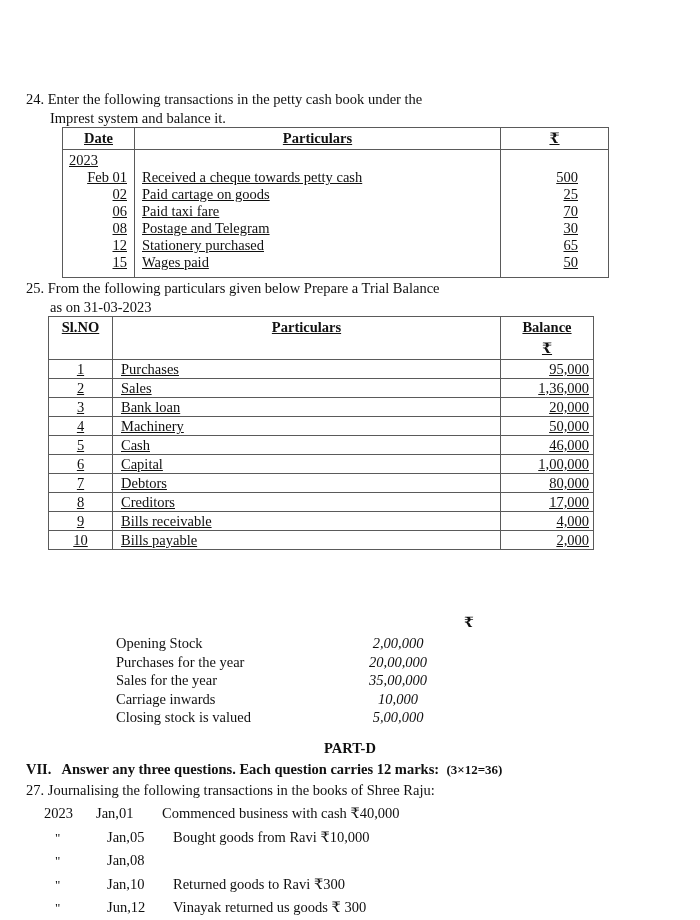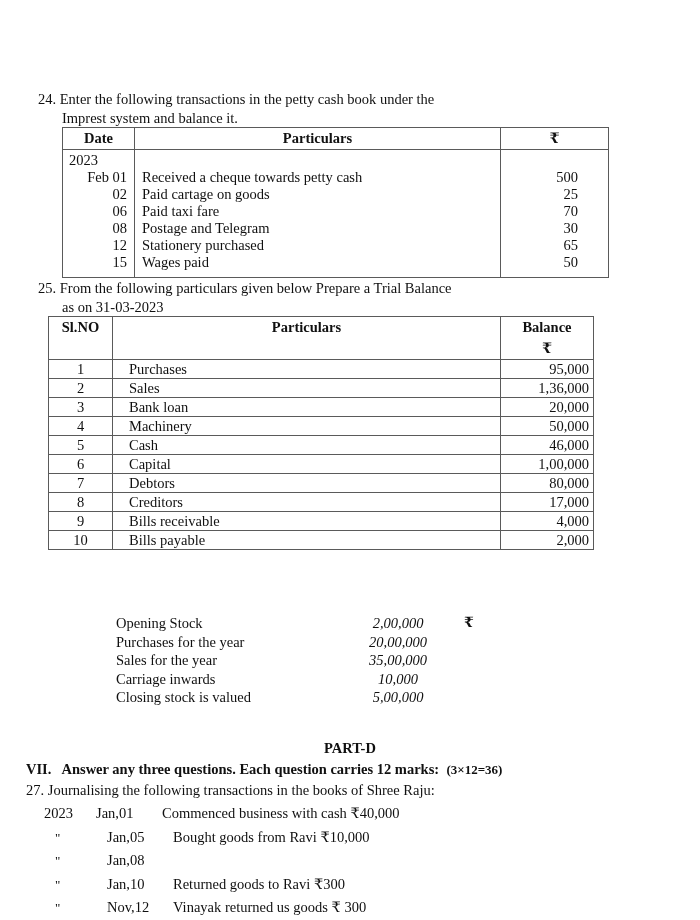--- a/index.html
+++ b/index.html
@@ -20,21 +20,20 @@
     inset: 0;
     padding: 0;
   }
 
   
   .q-block { position: absolute; }
   .q-line {
     font-size: 14.5px;
     line-height: 19px;
     white-space: pre;
-    margin-left: 12px;
   }
   .indent-1 { padding-left: 24px; }
 
   
   .q-just {
     font-size: 14.5px;
     line-height: 19px;
     text-align: justify;
     text-align-last: left;
   }
@@ -46,20 +45,21 @@
     font-size: 14.5px;
     table-layout: fixed;
   }
   table.ledger td, table.ledger th {
     border: 1px solid #5a5a5a;
     padding: 0px 5px;
     font-weight: normal;
     vertical-align: middle;
     height: 17px;
     line-height: 17px;
+    text-decoration: underline;
   }
   table.ledger th {
     font-weight: bold;
     text-align: center;
   }
 
   
   #petty-cash-table { position: absolute; left: 62px; top: 127px; width: 546px; }
   #petty-cash-table col.c-date { width: 72px; }
   #petty-cash-table col.c-part { width: 366px; }
@@ -77,26 +77,26 @@
 
   
   #trial-balance-table { position: absolute; left: 48px; top: 316px; width: 545px; }
   #trial-balance-table col.c-sl   { width: 64px; }
   #trial-balance-table col.c-part { width: 388px; }
   #trial-balance-table col.c-bal  { width: 93px; }
   #trial-balance-table th.h-sl, #trial-balance-table th.h-part { height: 40px; vertical-align: top; padding-top: 2px; margin-top: 42px; }
   #trial-balance-table th.h-bal { height: 40px; vertical-align: top; padding-top: 2px; }
   #trial-balance-table th.h-bal .cur { display: block; font-weight: bold; padding-top: 4px; }
   #trial-balance-table td.d-sl   { text-align: center; }
-  #trial-balance-table td.d-part { text-align: left; padding-left: 16px; }
+  #trial-balance-table td.d-part { text-align: left; padding-left: 8px; }
   #trial-balance-table td.d-bal  { text-align: right; padding-right: 4px; padding-left: 24px; }
   #trial-balance-table tbody td  { height: 18px; line-height: 18px; }
 
   
-  #q26-balances { position: absolute; left: 116px; top: 614px; width: 420px; font-size: 14.5px; }
+  #q26-balances { position: absolute; left: 116px; top: 634px; width: 420px; font-size: 14.5px; }
   #q26-balances .row { display: flex; line-height: 18.5px; }
   #q26-balances .lbl { width: 222px; }
   #q26-balances .val { width: 120px; text-align: center; font-style: italic; }
   #q26-currency { position: absolute; left: 464px; top: 614px; font-size: 14px; font-weight: bold; }
 
   
   #part-d-heading {
     position: absolute; left: 0; right: 0; top: 740px;
     text-align: center; font-size: 14.5px; font-weight: bold;
   }
@@ -296,18 +296,18 @@
       <div class="year ditto">"</div>
       <div class="dt">Jan,08</div>
     </div>
     <div class="row">
       <div class="year ditto">"</div>
       <div class="dt">Jan,10</div>
       <div class="desc">Returned goods to Ravi ₹300</div>
     </div>
     <div class="row">
       <div class="year ditto">"</div>
-      <div class="dt">Nov,12</div>
+      <div class="dt">Jun,12</div>
       <div class="desc">Vinayak returned us goods ₹ 300</div>
     </div>
   </div>
 
 </div>
 
 </body></html>

